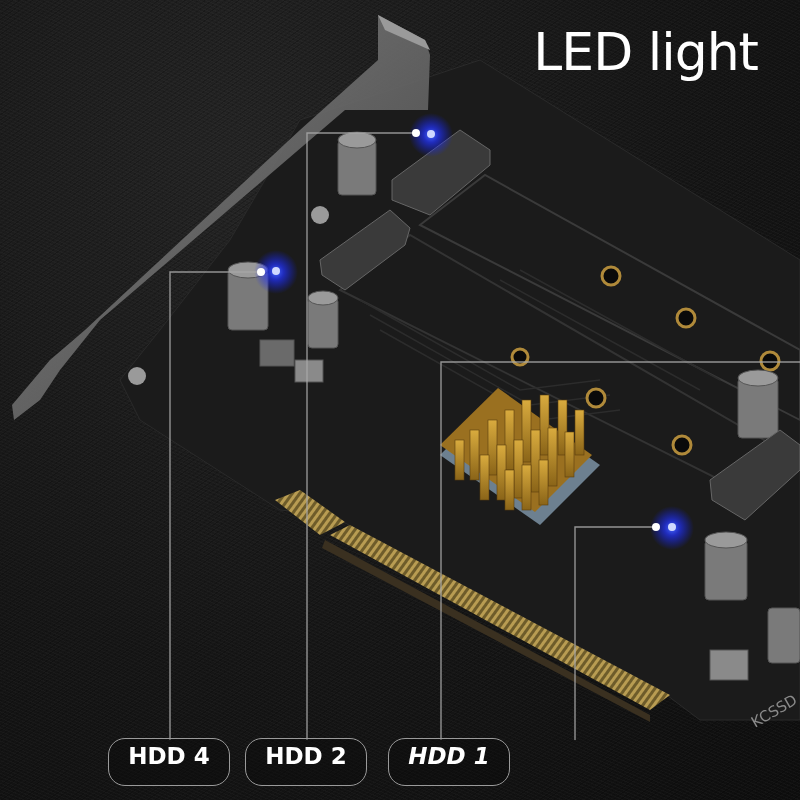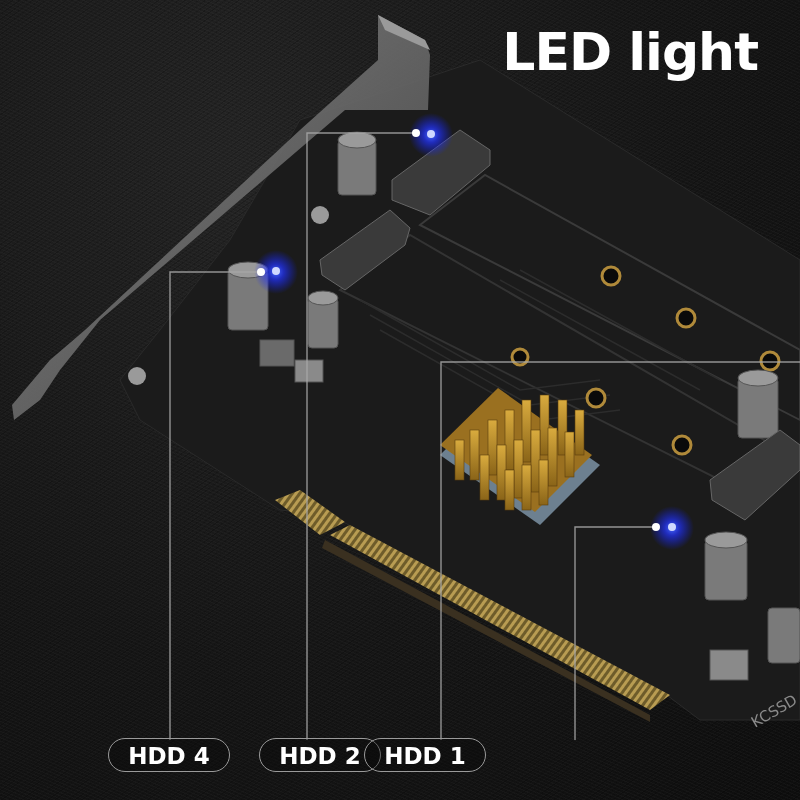--- a/index.html
+++ b/index.html
@@ -6,23 +6,23 @@
   body { width:800px; height:800px; overflow:hidden; background:#141414; font-family:"DejaVu Sans", sans-serif; }
   .stage { position:relative; width:800px; height:800px; overflow:hidden;
     background:
       radial-gradient(ellipse at 30% 20%, #242424 0%, #161616 55%, #0e0e0e 100%); }
   .noise { position:absolute; inset:0;
     background-image:
       repeating-linear-gradient(23deg, rgba(255,255,255,0.025) 0 1px, transparent 1px 3px),
       repeating-linear-gradient(-37deg, rgba(0,0,0,0.18) 0 1px, transparent 1px 4px);
   }
   svg.scene { position:absolute; left:0; top:0; }
-  .title { position:absolute; right:42px; top:22px; color:#ffffff; font-weight:bold;
+  .title { position:absolute; right:42px; top:22px; color:#ffffff; font-weight:normal;
     font-size:52px; letter-spacing:-1px; font-family:"DejaVu Sans", sans-serif;text-align:center; }
-  .pill { position:absolute; top:738px; height:34px; border:1.5px solid #9a9a9a; border-radius:17px;
+  .pill { position:absolute; top:738px; height:48px; border:1.5px solid #9a9a9a; border-radius:17px;
     color:#ffffff; font-weight:bold; font-size:23px; line-height:34px; text-align:center;
     box-sizing:border-box; background:rgba(10,10,10,0.35); }
   .pill span { display:block; }
 </style>
 </head>
 <body>
 
 <div class="stage">
   <div class="noise"></div>
 
@@ -153,19 +153,19 @@
       <circle cx="416" cy="133" r="4"></circle>
       <circle cx="656" cy="527" r="4"></circle>
     </g>
   </svg>
 
   <div class="title">LED light</div>
 
   <div class="pill" style="left:108px;width:122px;">
     <span>HDD 4</span>
   </div>
-  <div class="pill" style="left:259px;width:122px;">
+  <div class="pill" style="left:245px;width:122px;">
     <span>HDD 2</span>
   </div>
-  <div class="pill" style="left:364px;width:122px;">
+  <div class="pill" style="left:388px;width:122px;font-style:italic;">
     <span>HDD 1</span>
   </div>
 </div>
 
 </body></html>

